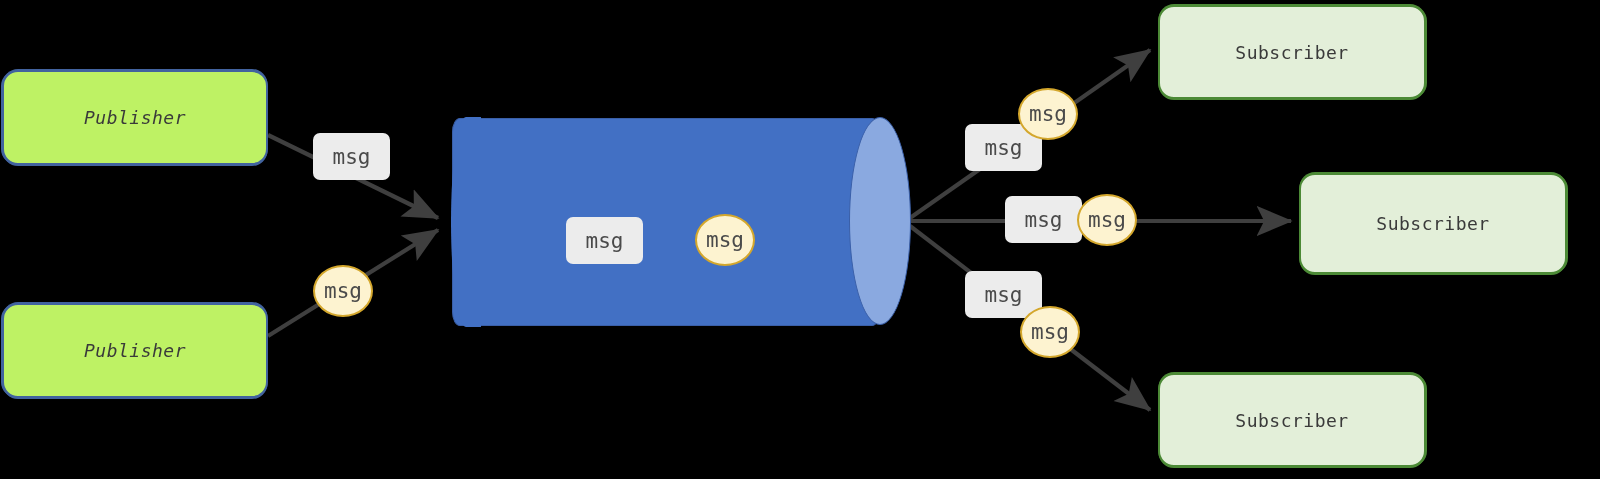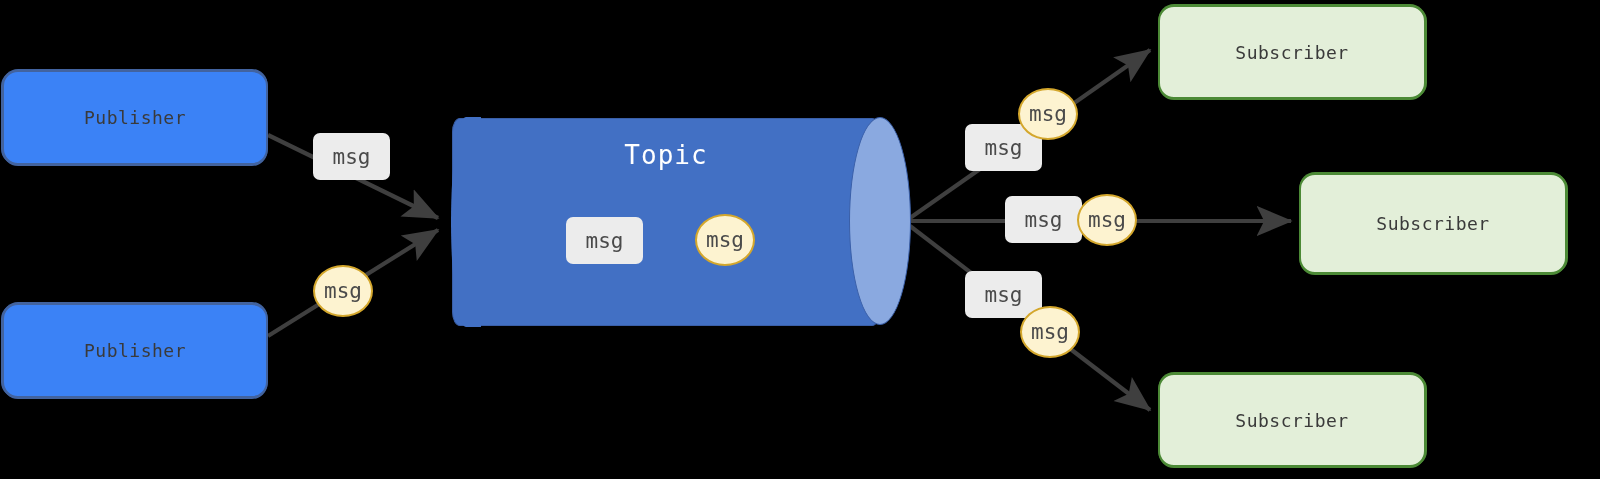--- a/index.html
+++ b/index.html
@@ -31,26 +31,27 @@
     align-items: center;
     justify-content: center;
     border-radius: 16px;
     font-size: 18px;
     letter-spacing: 0.5px;
     color: #3a3a3a;
     border-style: solid;
     border-width: 2.5px;
   }
   .node.publisher {
-    background: #3b82f6;
+    background: #bef264;
     border-color: #42639f;
     box-shadow:
        0px -1.5px 0 -0.5px #42639f,
        0px  1.5px 0 -0.5px #42639f,
       -1.5px 0px 0 -0.5px #42639f;
+    font-style: italic;
   }
   .node.subscriber {
     background: #e3efd9;
     border-color: #4c8a36;
     box-shadow:
        0px -1.5px 0 -0.5px #4c8a36,
        0px  1.5px 0 -0.5px #4c8a36,
        1.5px 0px 0 -0.5px #4c8a36;
   }
 
@@ -159,21 +160,20 @@
   </div>
 
   <div class="node publisher" style="left:2px; top:303px; width:266px; height:95px;">
     <span>Publisher</span>
   </div>
 
   <div class="cylinder" style="left:452px; top:118px; width:428px; height:208px;">
     <div class="cyl-body"></div>
     <div class="cyl-cap"></div>
     <div class="cyl-left-mask"></div>
-    <div class="cyl-title">Topic</div>
   </div>
 
   <div class="msg-box" style="left:566px; top:217px; z-index:5;">
     <span>msg</span>
   </div>
   <div class="msg-token" style="left:695px; top:214px; z-index:5;">
     <span>msg</span>
   </div>
 
   <div class="node subscriber" style="left:1158px; top:5px; width:268px; height:94px;">

